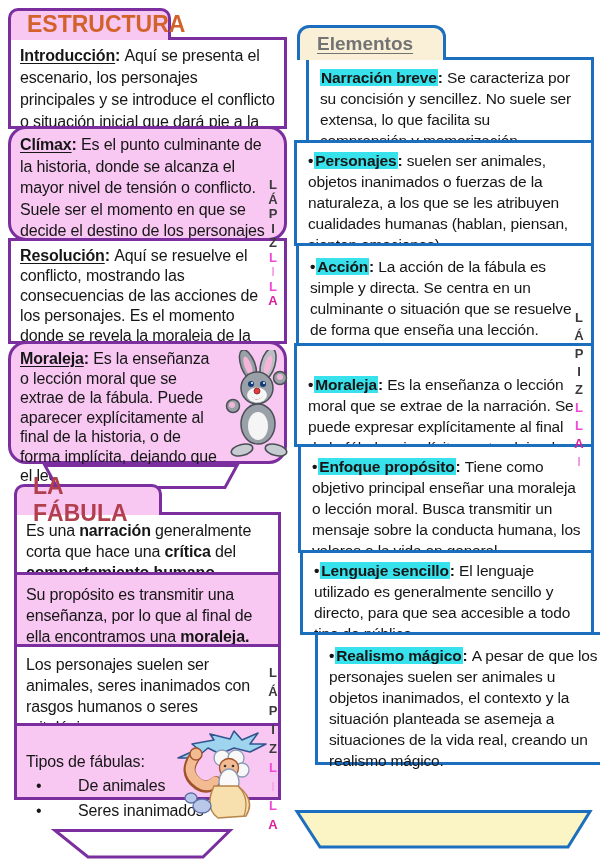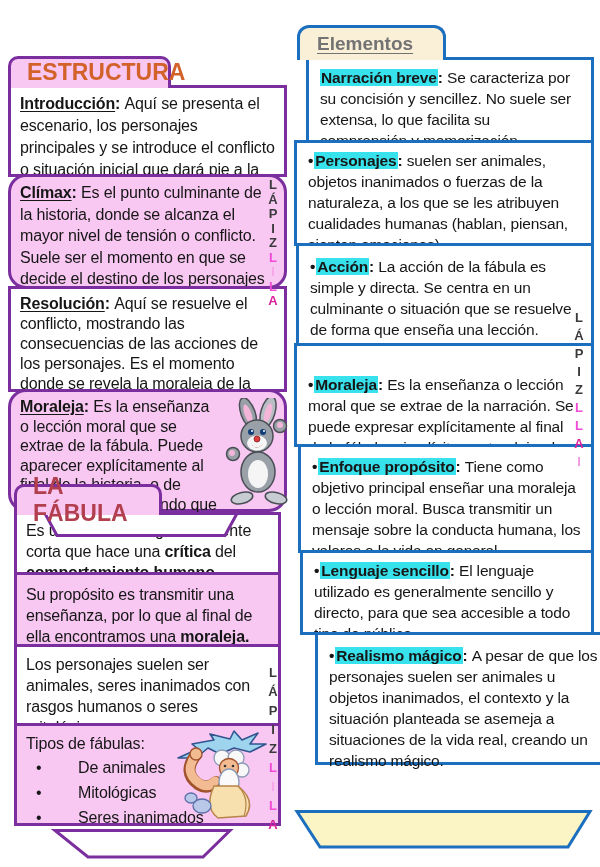--- a/index.html
+++ b/index.html
@@ -15,21 +15,21 @@
   }
   
   .tab{
     position:relative; z-index:3;
     border:3px solid var(--purple,#7b2f9e); border-bottom:none;
     border-radius:10px 10px 0 0;
     background:var(--pink,#f8c7f2);
     display:flex; align-items:center; padding:0 0 2px 16px;
   }
   
-  .col-left{position:absolute; left:8px; top:8px; width:279px;margin-top:48px;}
+  .col-left{position:absolute; left:8px; top:8px; width:279px;}
   .tab-estructura{width:163px; height:32px;}
   .tab-estructura .tab-text{font-size:23px; font-weight:bold; color:var(--orange,#d2622a); letter-spacing:0;}
   .lbox{
     position:relative; border:3px solid var(--purple,#7b2f9e);
     background:#fff; padding:5px 8px 2px 9px; margin-top:-3px;
     font-size:16px;
   }
   .lbox:first-of-type{margin-top:0;}
   .lbox.pink{background:var(--pink,#f8c7f2);border-radius:18px;}
   .lhead{font-weight:bold; text-decoration:underline; text-underline-offset:2px;}
@@ -145,25 +145,24 @@
   </div>
 
   <div class="fbox pink" style="height:75px; padding-top:9px;">
     <span><span>Su propósito es transmitir una enseñanza, por lo que al final de ella encontramos una </span><span class="bseg">moraleja.</span></span>
   </div>
 
   <div class="fbox" style="height:82px; padding-top:7px;">
     <span><span>Los personajes suelen ser animales, seres inanimados con rasgos humanos o seres mitológicos.</span></span>
   </div>
 
-  <div class="fbox pink" style="height:103px; padding-top:7px;">
+  <div class="fbox pink" style="height:77px; padding-top:25px;">
     <div>Tipos de fábulas:</div>
     <ul class="tipos-list">
       <li><span>De animales</span></li>
-      <li><span>Mitológicas</span></li>
       <li><span>Seres inanimados</span></li>
     </ul>
 
     <svg class="zeus" viewBox="0 0 94 92">
       <path d="M4,30 L24,21 L18,16 L40,12 L36,6 L56,11 L60,3 L68,12 L84,5 L76,16 L92,16 L76,24 L60,20 L46,26 L34,20 L22,30 Z" fill="#9fd4ee" stroke="#31558f" stroke-width="1.6" stroke-linejoin="round"></path>
       <path d="M22,27 Q8,44 24,56 Q34,62 42,54" stroke="#a0522d" stroke-width="12" fill="none" stroke-linecap="round"></path>
       <path d="M22,27 Q9,44 25,55 Q34,61 41,53" stroke="#f3bb92" stroke-width="9" fill="none" stroke-linecap="round"></path>
       <circle cx="22" cy="26" r="6" fill="#f3bb92" stroke="#a0522d" stroke-width="1.4"></circle>
       <circle cx="48" cy="30" r="8" fill="#f8f8f8" stroke="#8a9ab5" stroke-width="1.3"></circle>
       <circle cx="62" cy="30" r="8" fill="#f8f8f8" stroke="#8a9ab5" stroke-width="1.3"></circle>

